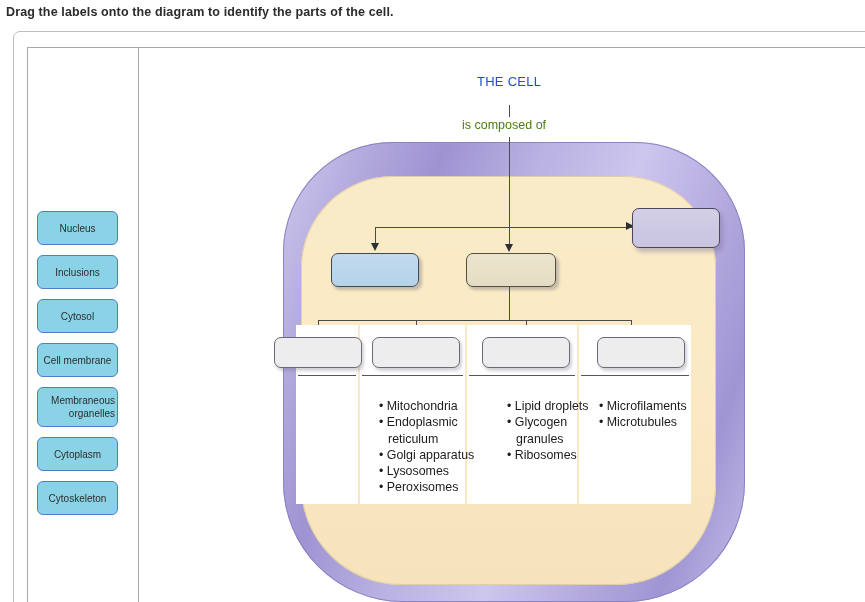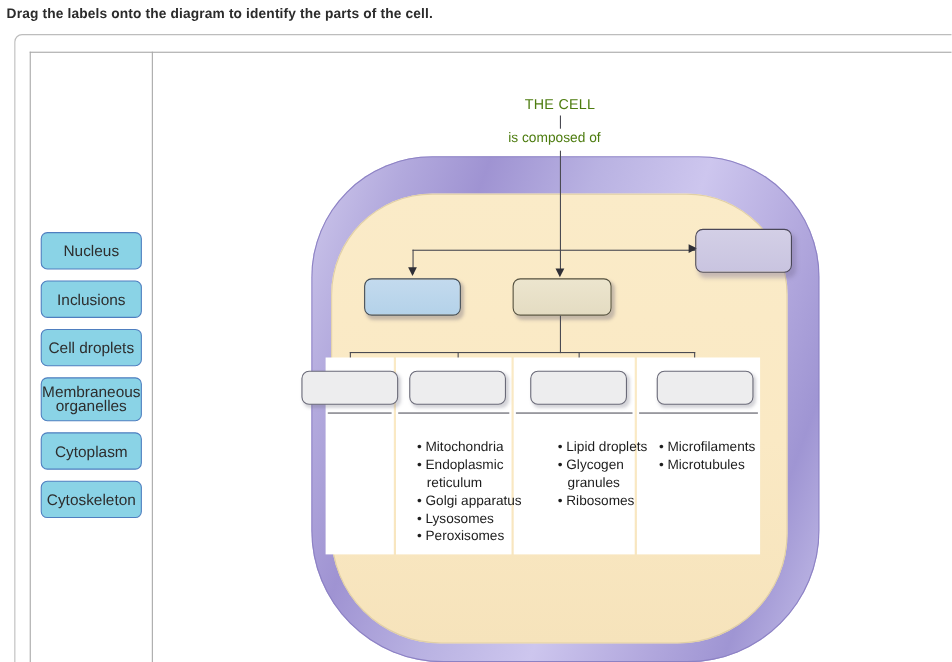--- a/index.html
+++ b/index.html
@@ -63,28 +63,28 @@
   }
 
   
   #label-bank {
     position: absolute;
     left: 37px;
     top: 211px;
     width: 92px;
   }
   .bank-label {
-    width: 92px;
+    width: 81px;
     box-sizing: border-box;
     background: #8ad3e6;
     border: 1px solid #4f7fc0;
     border-radius: 6px;
     color: #2d2d2d;
-    font-size: 14px;
-    text-align: center;
+    font-size: 10px;
+    text-align: right;
     line-height: 13px;
     padding: 6px 2px;
     margin-bottom: 10px;
     min-height: 34px;
     display: flex;
     align-items: center;
     justify-content: center;
     cursor: grab;
     user-select: none;
   }
@@ -97,23 +97,23 @@
     width: 865px;
     height: 602px;
     pointer-events: none;
   }
   #diagram * { pointer-events: auto; }
 
   
   #the-cell-title {
     position: absolute;
     left: 477px;
-    top: 87px;
+    top: 74px;
     font-size: 13px;
-    color: #4d7c0f;
+    color: #1d4ed8;
     letter-spacing: 0.02em;
     white-space: nowrap;
   }
   #composed-of {
     position: absolute;
     left: 462px;
     top: 118px;
     font-size: 12.5px;
     color: #4d7c0f;
     white-space: nowrap;
@@ -258,21 +258,22 @@
 
 <div id="prompt">Drag the labels onto the diagram to identify the parts of the cell.</div>
 
 <div id="outer-card"></div>
 <div id="inner-panel"></div>
 <div id="panel-divider"></div>
 
 <div id="label-bank">
   <div class="bank-label">Nucleus</div>
   <div class="bank-label">Inclusions</div>
-  <div class="bank-label">Cell droplets</div>
+  <div class="bank-label">Cytosol</div>
+  <div class="bank-label">Cell membrane</div>
   <div class="bank-label">Membraneous organelles</div>
   <div class="bank-label">Cytoplasm</div>
   <div class="bank-label">Cytoskeleton</div>
 </div>
 
 <div id="diagram">
 
   <div id="cell-membrane"></div>
   <div id="cytoplasm"></div>
 

